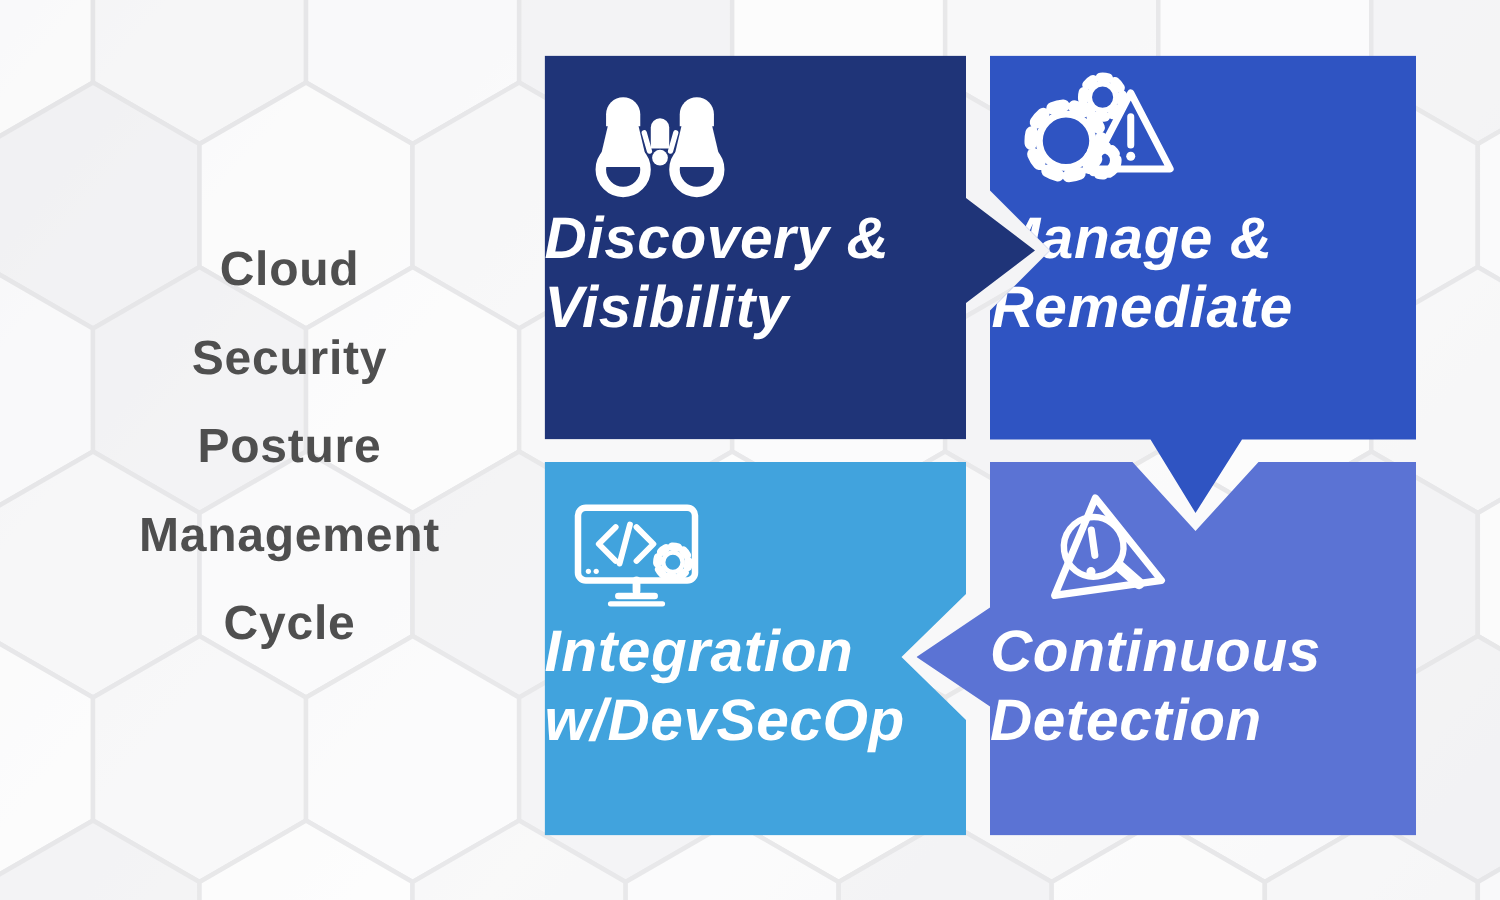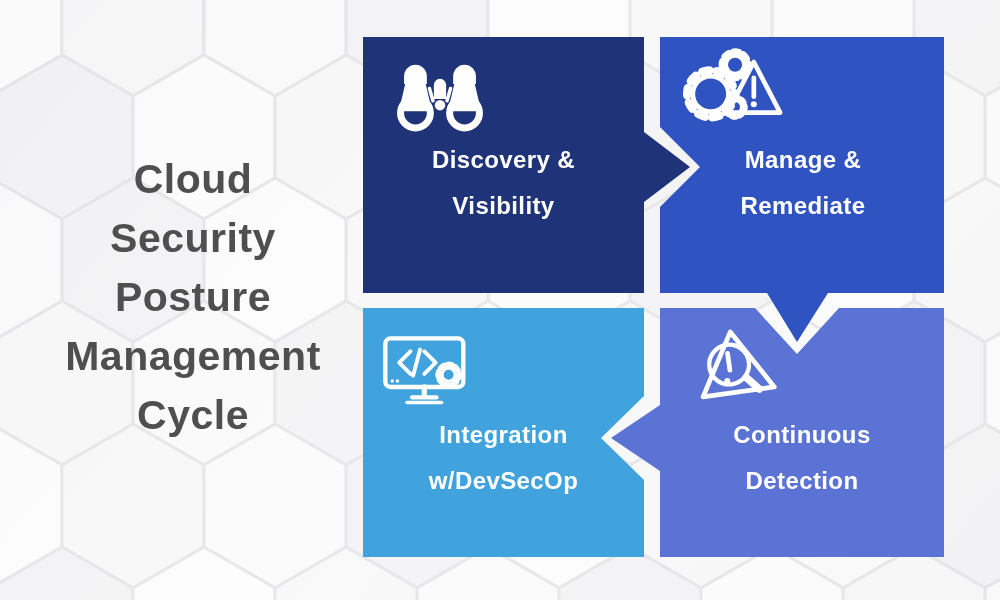--- a/index.html
+++ b/index.html
@@ -8,30 +8,30 @@
     font-family:"Liberation Sans", sans-serif;
   }
   .stage {
     position:relative; width:1000px; height:600px; overflow:hidden;
     background: linear-gradient(130deg, #e7e7e9 0%, #f6f6f7 28%, #ffffff 55%, #f0f0f1 100%);
   }
   .hex-bg { position:absolute; left:0; top:0; width:1000px; height:600px; opacity:.85; }
 
   .main-title {
     position:absolute; left:18px; top:150px; width:350px;
-    text-align:center; font-weight:700; font-size:41px; line-height:59px;
+    text-align:center; font-weight:700; font-size:32px; line-height:59px;
     letter-spacing:.5px; white-space:pre-line;
   }
 
   .tile { position:absolute; }
   .tile .inner { position:absolute; top:0; height:100%; }
   .tile .label {
-    position:absolute; left:0; width:100%; text-align:center;
-    color:#ffffff; font-weight:700; font-size:24px; line-height:46px;
-    letter-spacing:.4px; white-space:pre-line;
+    position:absolute; left:0; width:100%; text-align:left;
+    color:#ffffff; font-weight:700; font-size:39px; line-height:46px;
+    letter-spacing:.4px; white-space:pre-line;font-style:italic;
   }
   .icon { position:absolute; }
 
   
   .q-discovery {
     left:363px; top:37px; width:330px; height:256px;
     clip-path: polygon(0px 0px, 281px 0px, 281px 95px, 327px 130px, 281px 165px, 281px 256px, 0px 256px);
   }
   .q-discovery .inner { left:0; width:281px; }
   .q-discovery .label { top:100px; }

